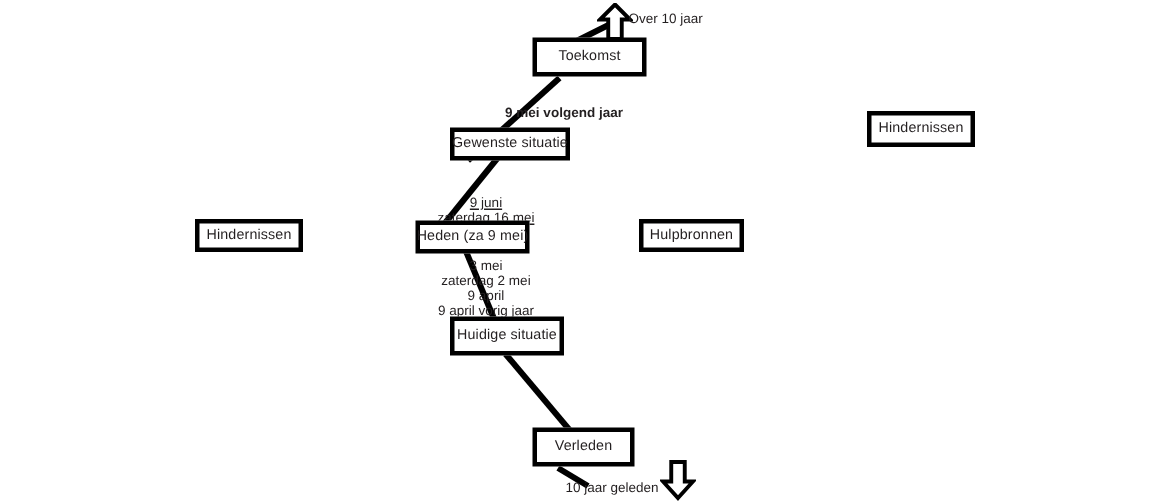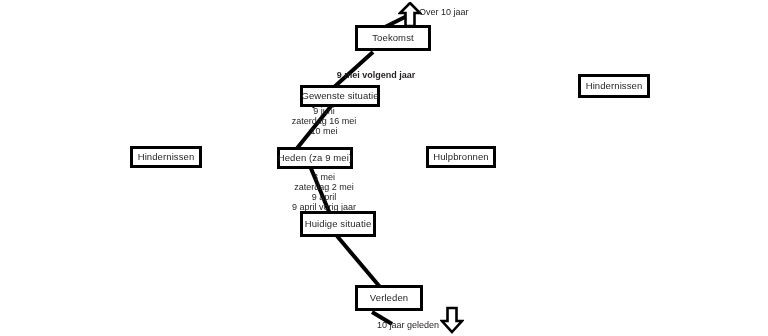--- a/index.html
+++ b/index.html
@@ -106,21 +106,21 @@
   </div>
 
   <div class="node" style="left:578px;top:74px;width:72px;height:24px;">
     <span>Hindernissen</span>
   </div>
 
   <div class="tlabel" style="left:326px;top:70px;width:100px;font-weight:bold;">
     <div>9 mei volgend jaar</div>
   </div>
 
-  <div class="tlabel" style="left:272px;top:106px;width:104px;">
+  <div class="tlabel" style="left:272px;top:130px;width:104px;text-decoration:underline;">
     <div>9 juni</div>
     <div>zaterdag 16 mei</div>
     <div>10 mei</div>
   </div>
 
   <div class="tlabel" style="left:272px;top:172px;width:104px;">
     <div>3 mei</div>
     <div>zaterdag 2 mei</div>
     <div>9 april</div>
     <div>9 april vorig jaar</div>

